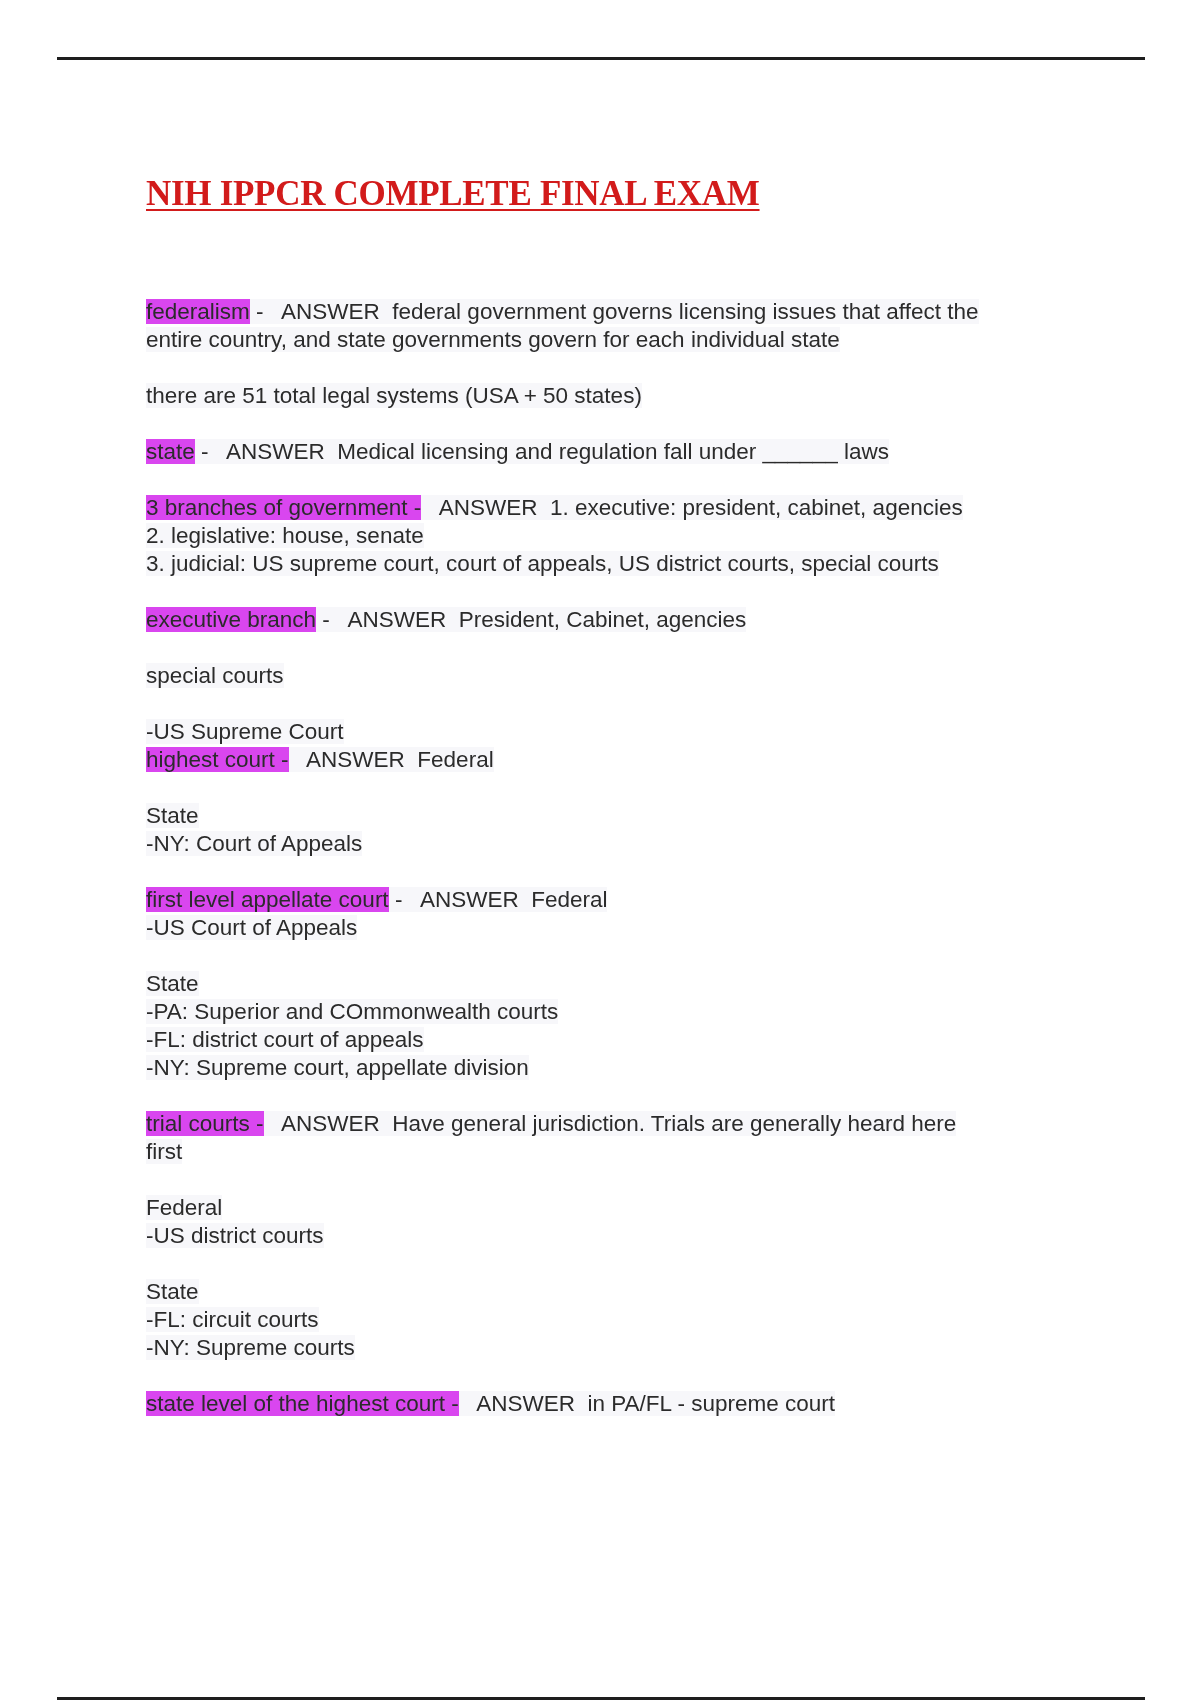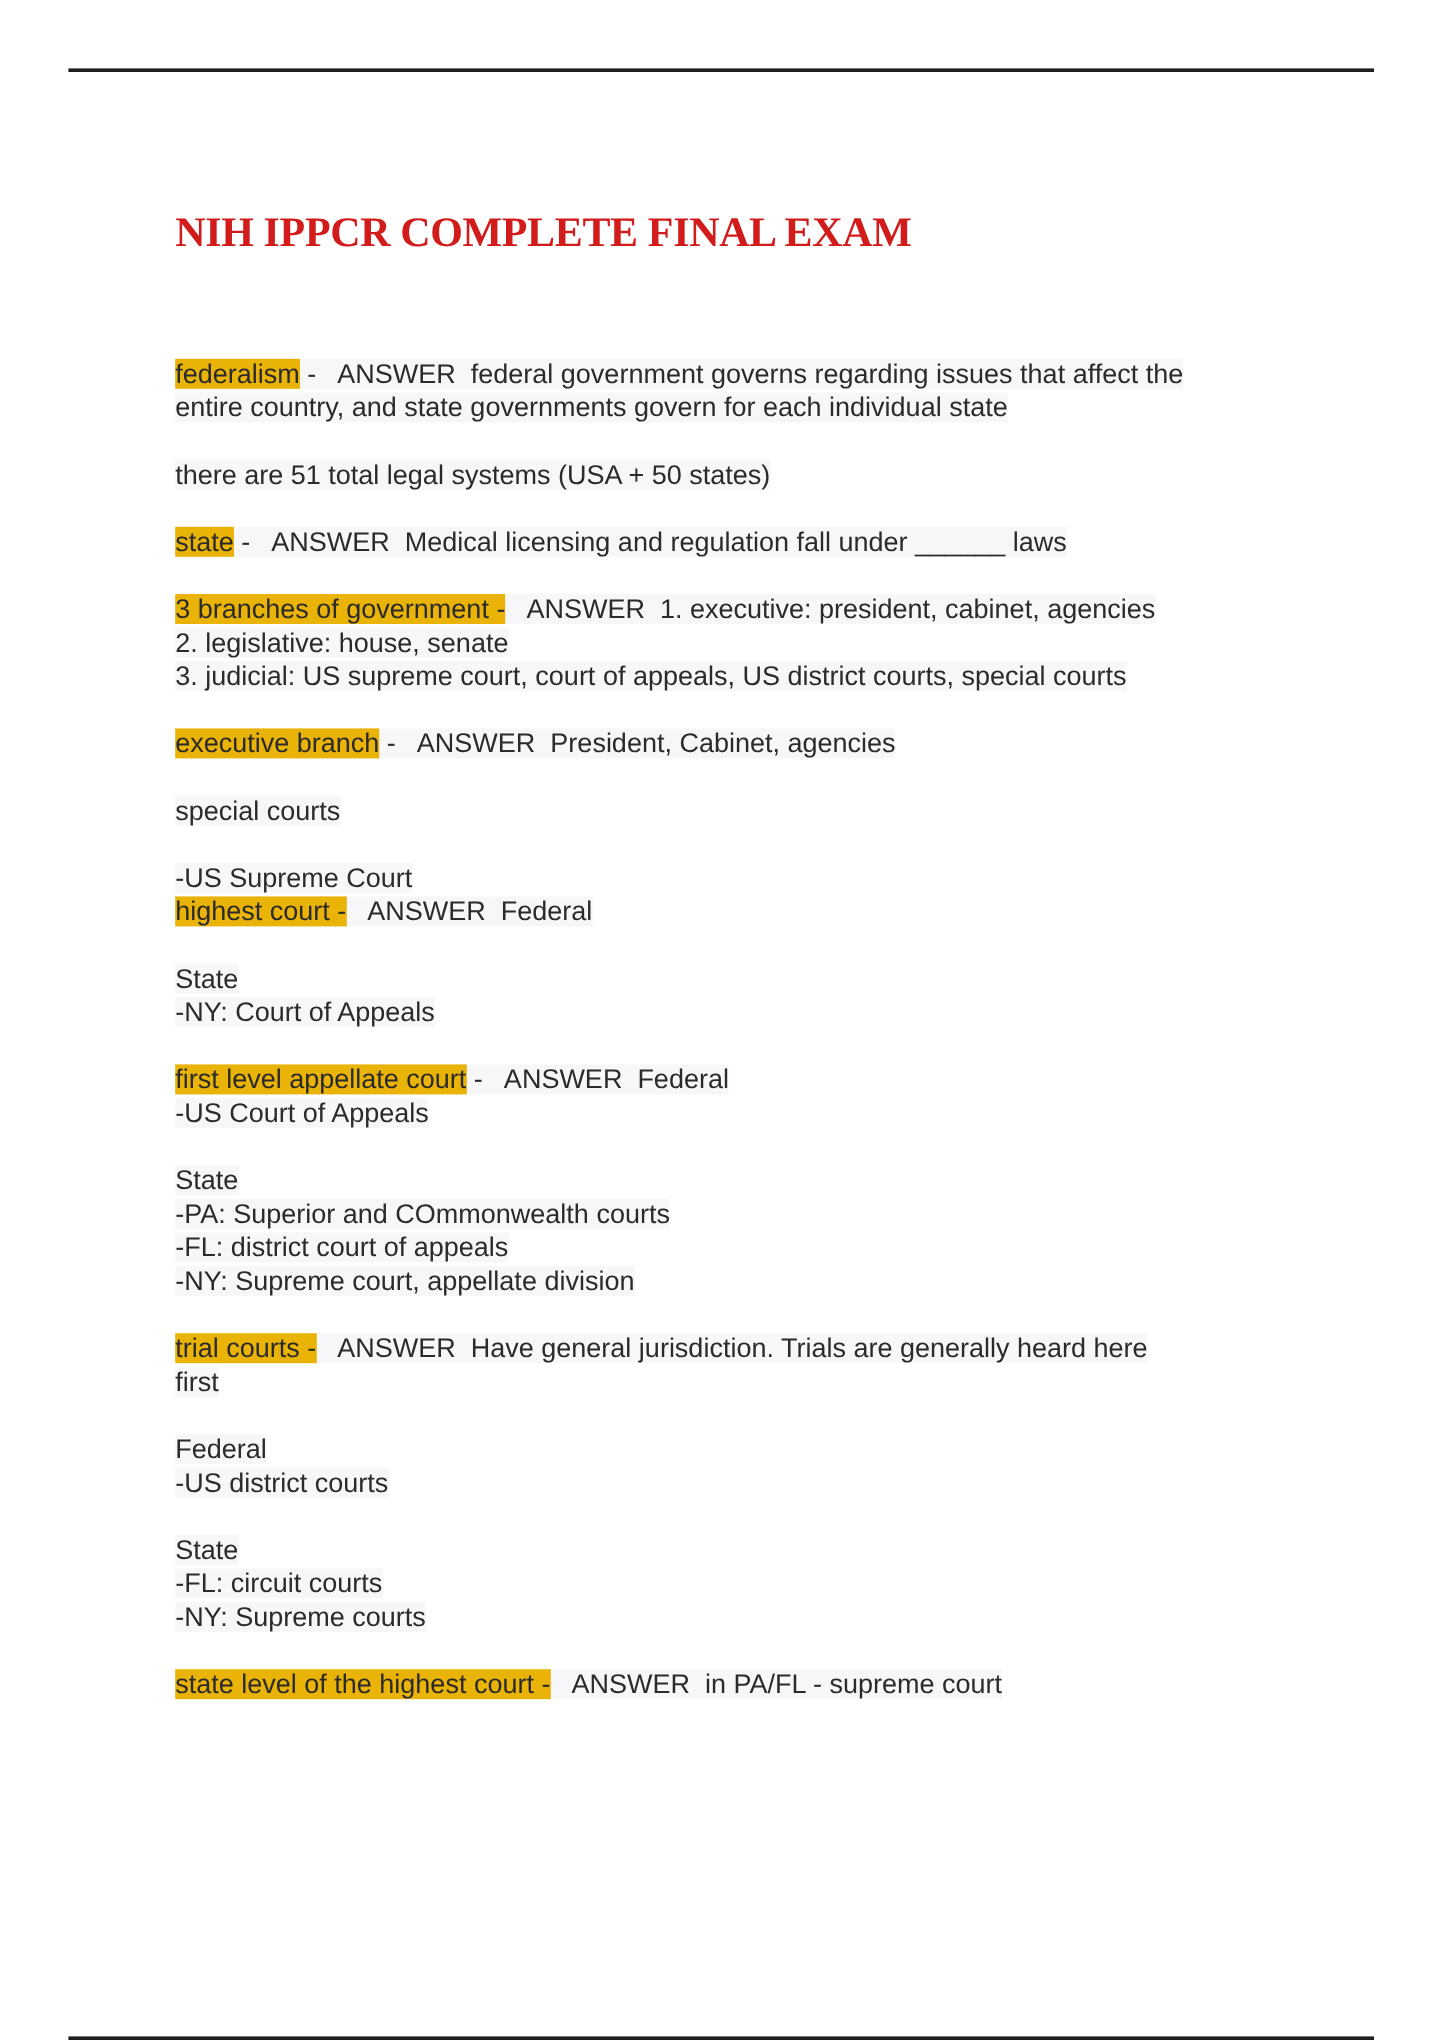--- a/index.html
+++ b/index.html
@@ -3,42 +3,42 @@
 <meta charset="utf-8">
 <style>
   html, body { margin: 0; padding: 0; background: #ffffff; }
   body { width: 1200px; height: 1700px; position: relative; overflow: hidden;
          font-family: "Liberation Sans", sans-serif; color: #2b2b2b; }
   .rule { position: absolute; left: 57px; width: 1088px; height: 3px; background: #1e1e1e; }
   .rule.top { top: 57px; }
   .rule.bottom { top: 1697px; }
   .title { position: absolute; left: 146px; top: 174px; margin: 0;
            font-family: "Liberation Serif", serif; font-weight: bold;
-           font-size: 35px; color: #d21b1b; 
+           font-size: 35px; color: #d21b1b; text-decoration: underline;
            text-decoration-thickness: 2px; text-underline-offset: 4px; letter-spacing: -0.3px; }
   .content { position: absolute; left: 146px; top: 298px; width: 930px;
              font-size: 22.5px; line-height: 28px; }
   .block { margin: 0 0 28px 0; }
   .line { display: block; white-space: pre; }
-  .term { background: #eab308; }
+  .term { background: #d946ef; }
   .sep { }
   .ans { }
   .tint { background: #f7f7fa; }
 </style>
 </head>
 <body>
 
 <div class="rule top"></div>
 
 <h1 class="title">NIH IPPCR COMPLETE FINAL EXAM</h1>
 
 <div class="content">
 
   <div class="block">
-    <span class="line"><span class="tint"><span class="term">federalism</span><span class="sep"> -   </span><span class="ans">ANSWER  federal government governs regarding issues that affect the</span></span></span>
+    <span class="line"><span class="tint"><span class="term">federalism</span><span class="sep"> -   </span><span class="ans">ANSWER  federal government governs licensing issues that affect the</span></span></span>
     <span class="line"><span class="tint">entire country, and state governments govern for each individual state</span></span>
   </div>
 
   <div class="block">
     <span class="line"><span class="tint">there are 51 total legal systems (USA + 50 states)</span></span>
   </div>
 
   <div class="block">
     <span class="line"><span class="tint"><span class="term">state</span><span class="sep"> -   </span><span>ANSWER  Medical licensing and regulation fall under ______ laws</span></span></span>
   </div>

